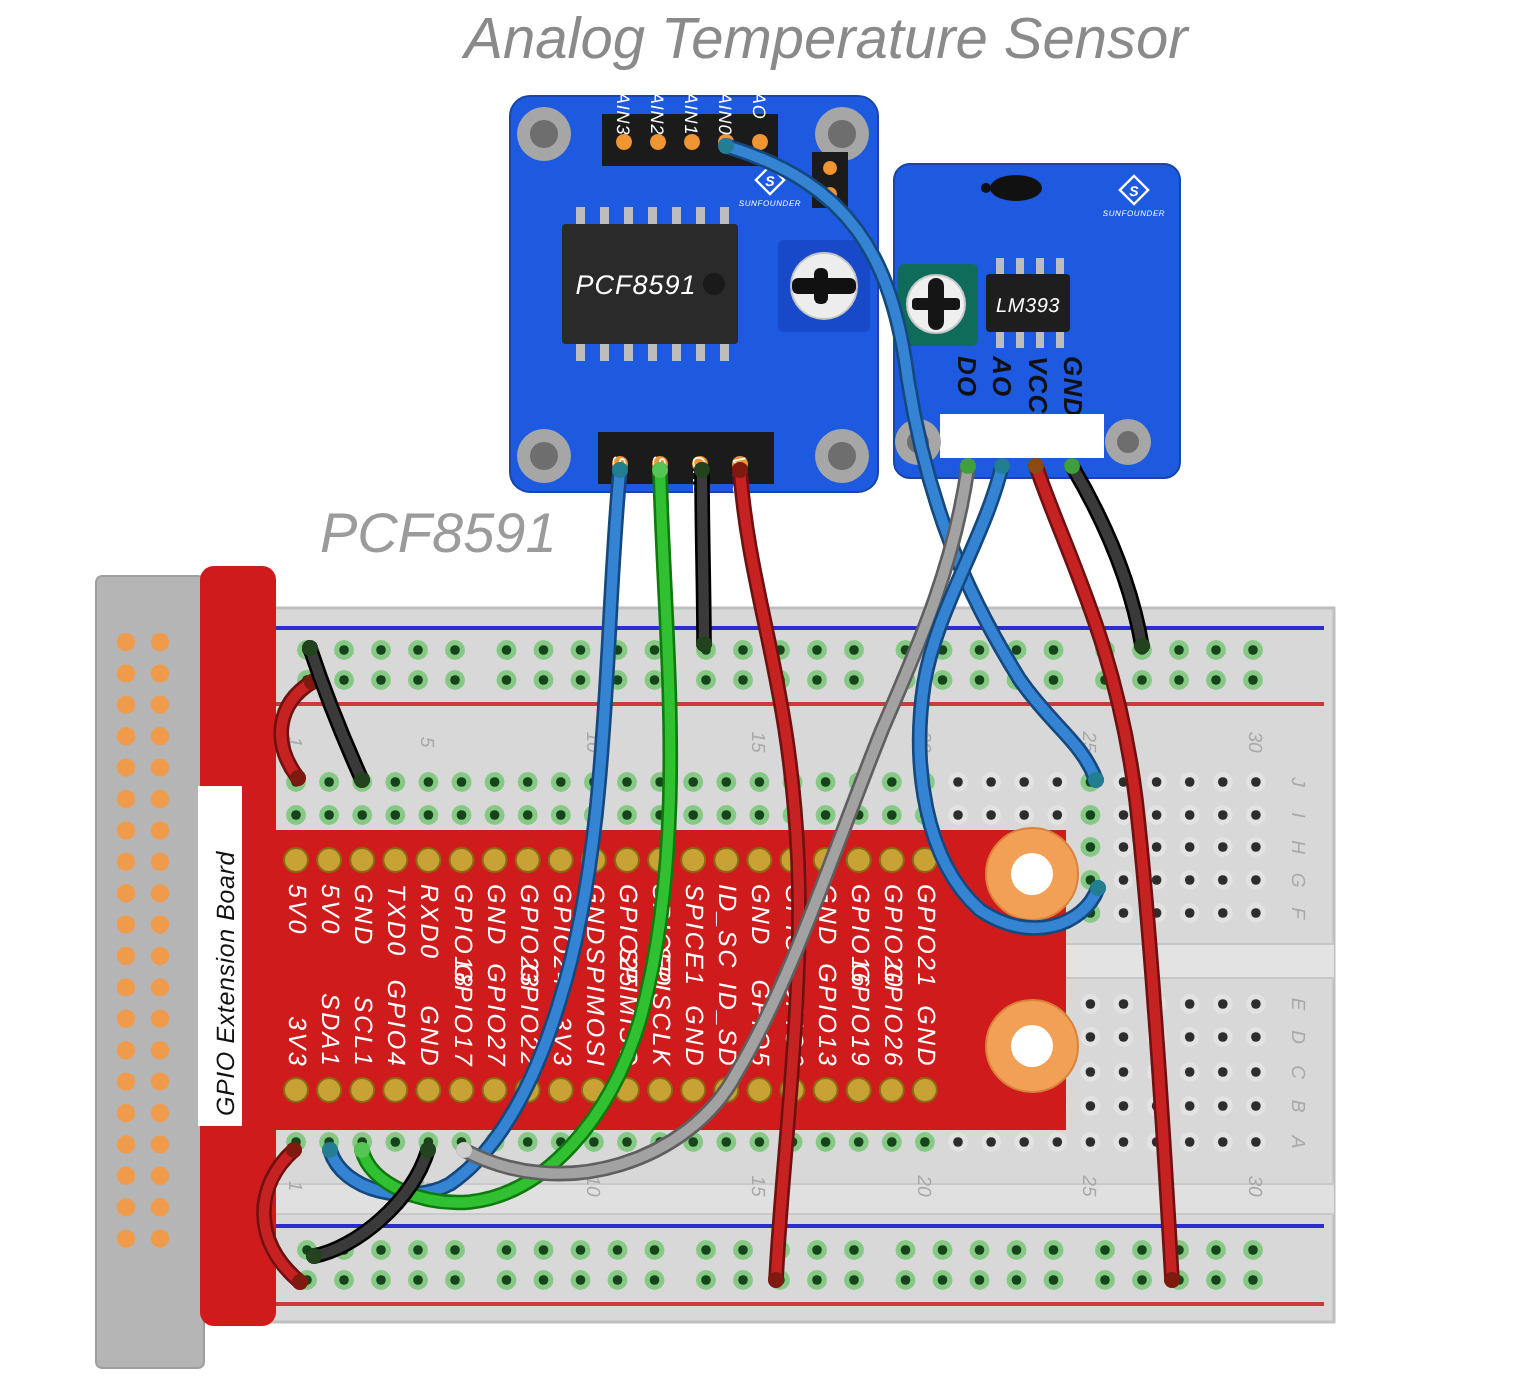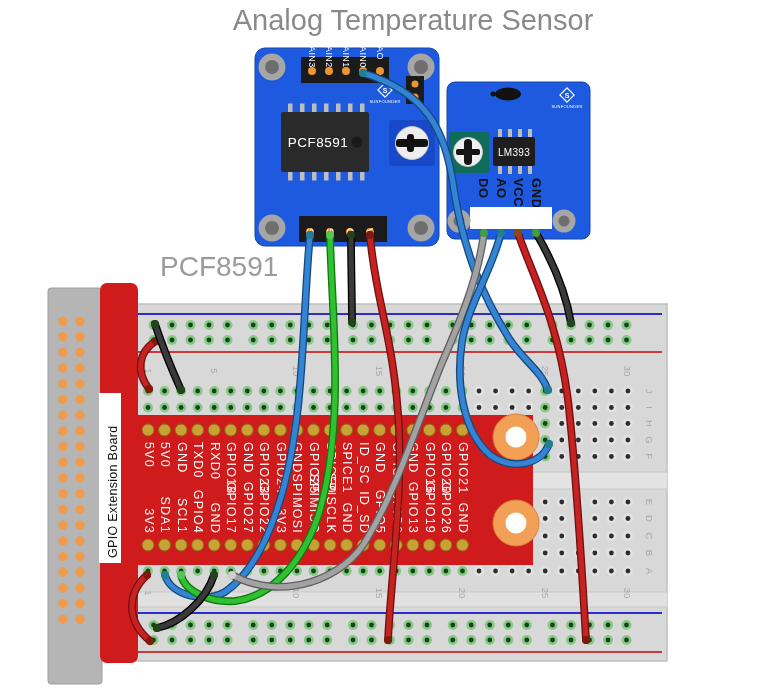--- a/index.html
+++ b/index.html
@@ -1,17 +1,17 @@
 <!DOCTYPE html>
 <html><head>
 <meta charset="utf-8">
 <style>
   html,body{margin:0;padding:0;background:#ffffff;}
   #stage{position:relative;width:757px;height:700px;background:#ffffff;overflow:hidden;
-         font-family:"Liberation Sans",sans-serif;}
+         font-family:"Liberation Sans",sans-serif;font-style:italic;}
   #title{position:absolute;left:413px;top:4px;transform:translateX(-50%);
          font-size:29px;font-weight:400;color:#8a8a8a;white-space:nowrap;}
   #caption{position:absolute;left:160px;top:251px;font-size:28px;font-weight:400;color:#9b9b9b;}
   svg{position:absolute;left:0;top:0;}
   svg text{font-family:"Liberation Sans",sans-serif;}
 </style>
 </head>
 <body>
 
 <div id="stage">

